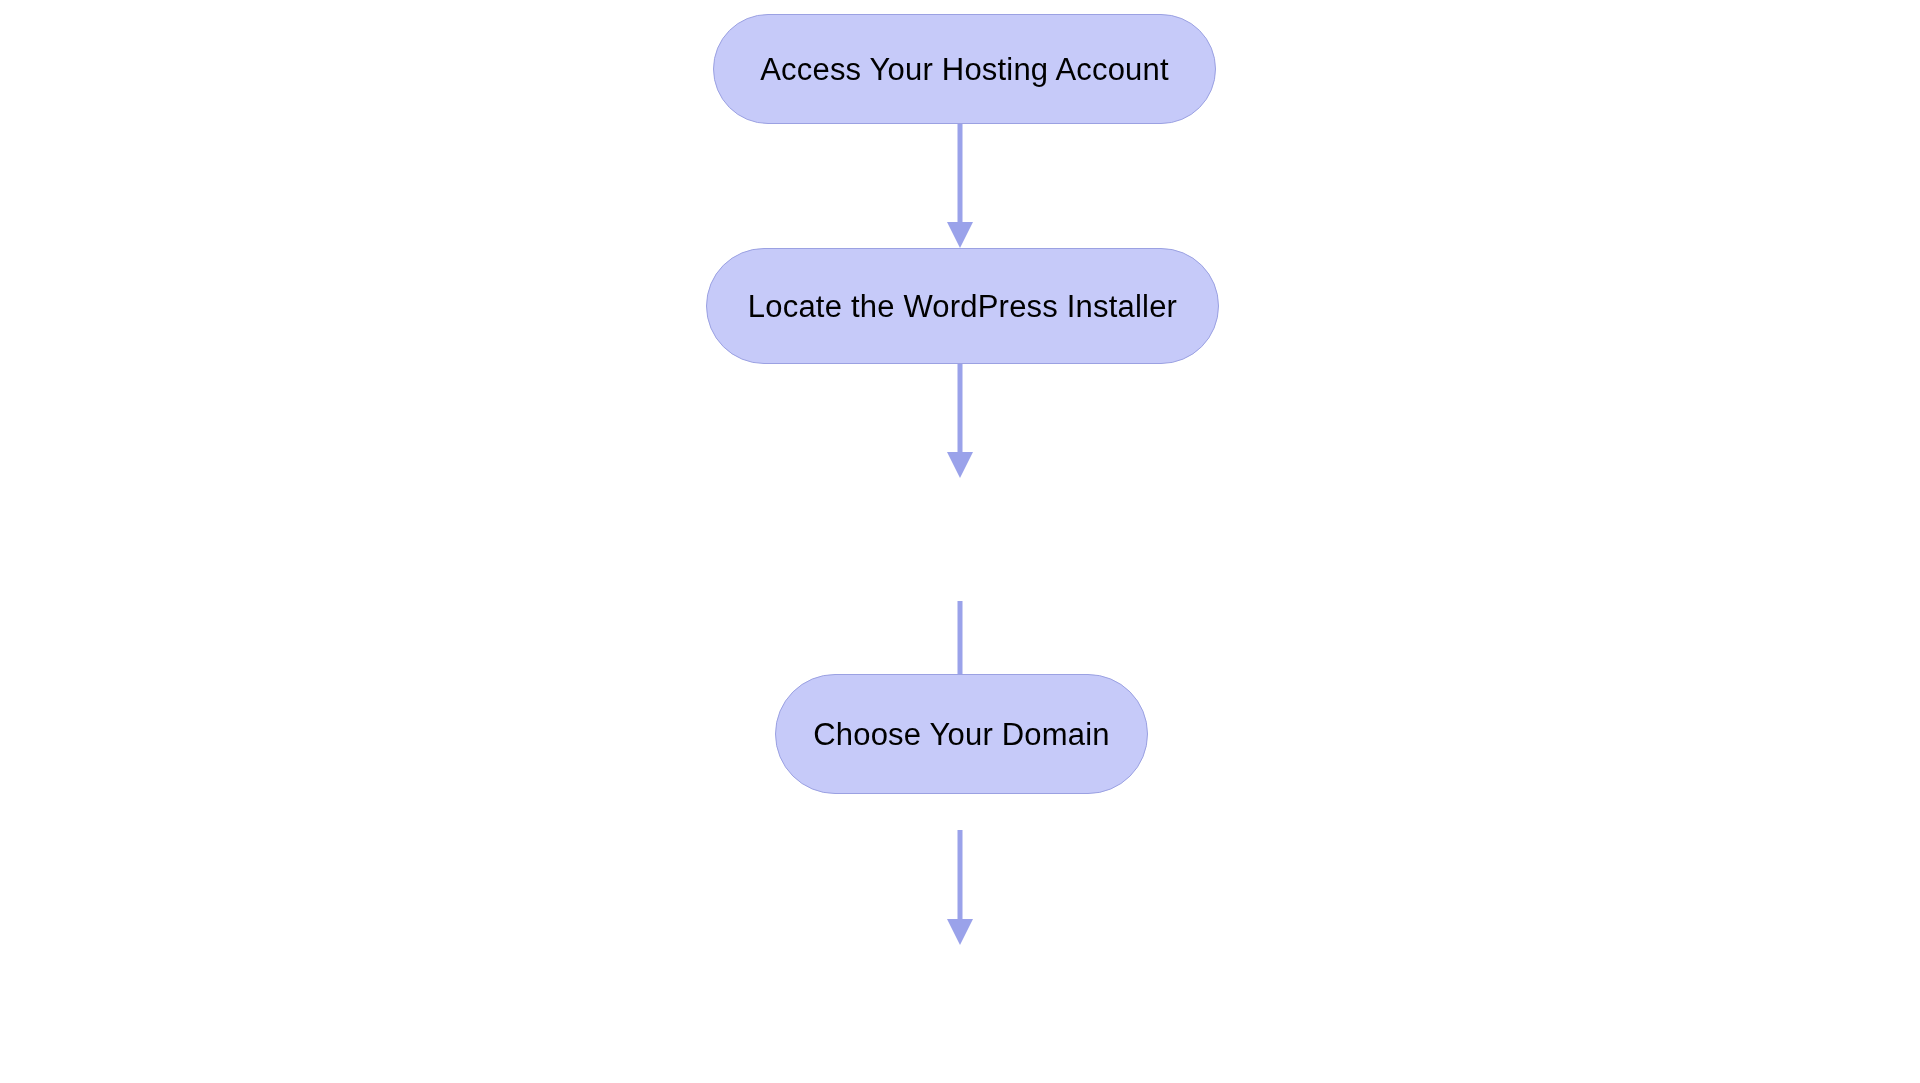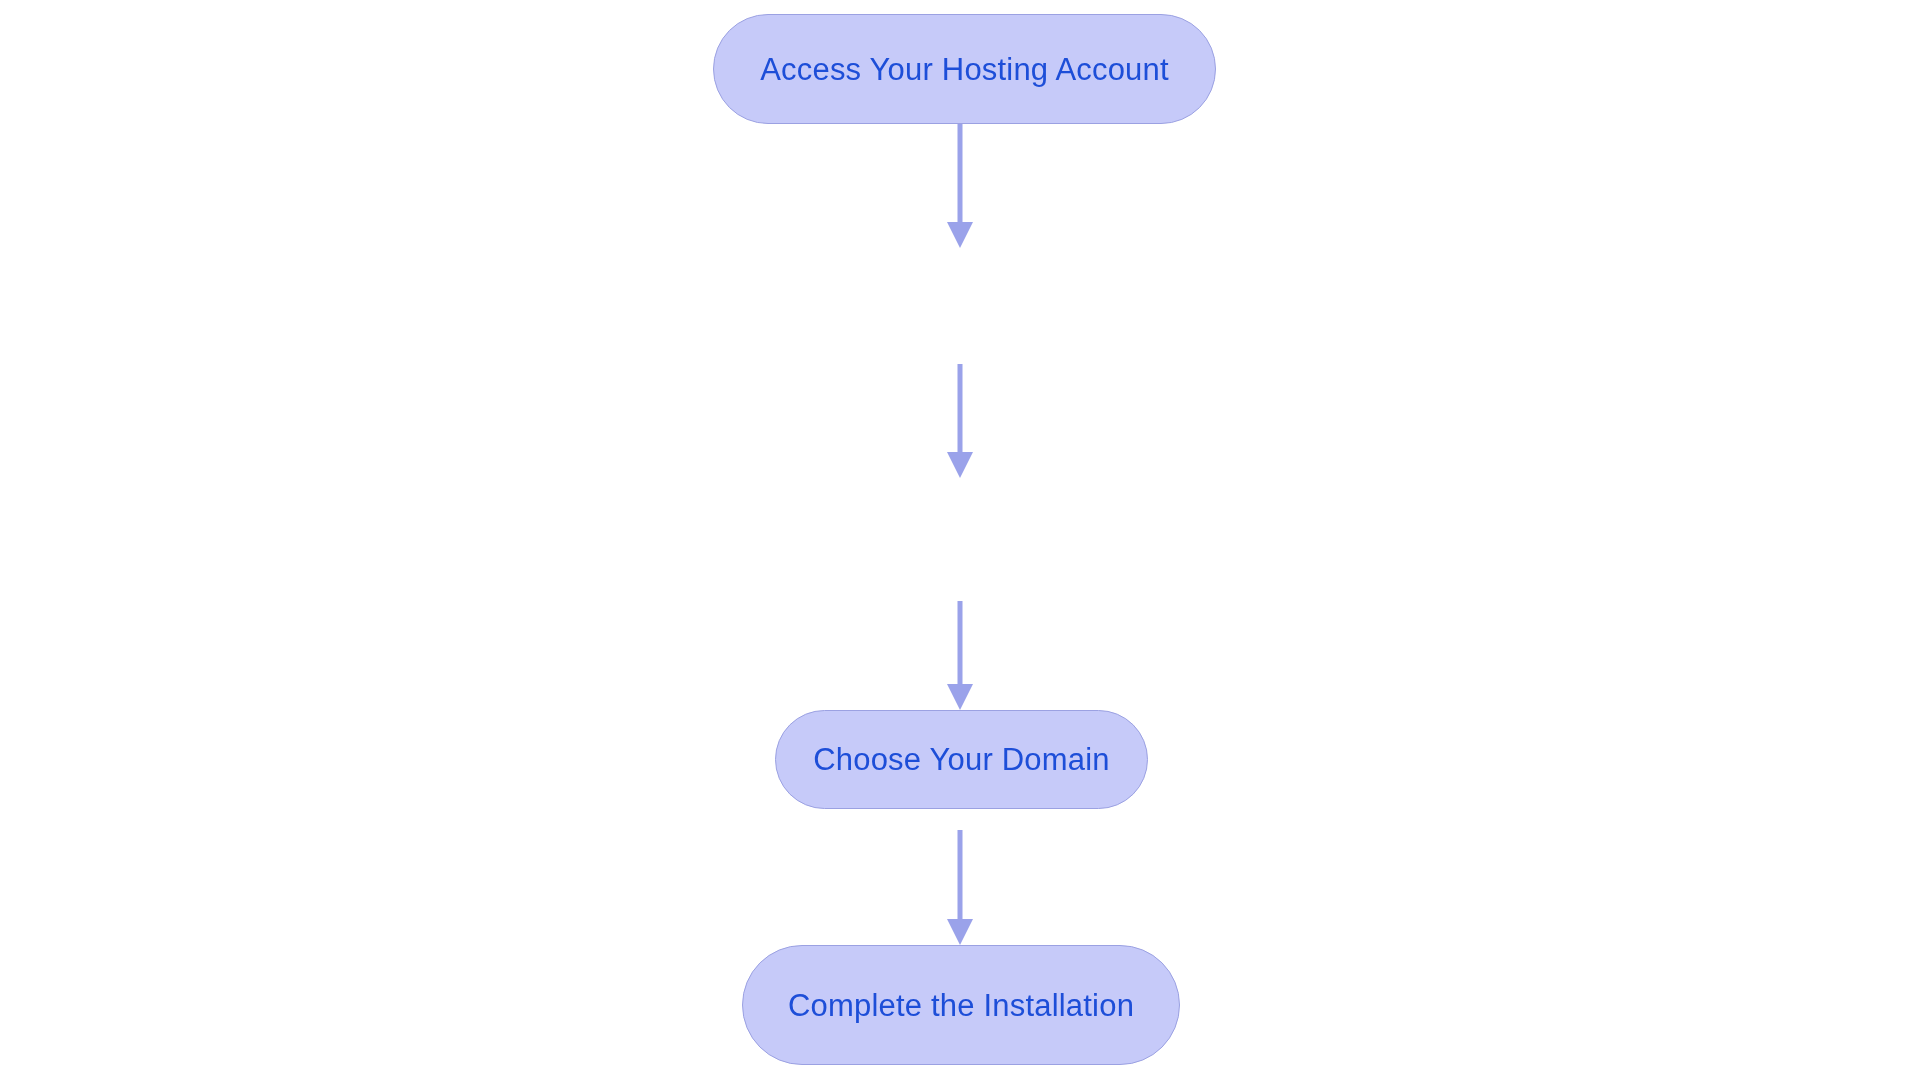--- a/index.html
+++ b/index.html
@@ -30,21 +30,21 @@
     border: 1px solid #9ba1e2;
     border-radius: 999px;
     color: #2f2fcb;
     white-space: nowrap;
     letter-spacing: 0.2px;
   }
   .node-label {
     font-family: "Liberation Sans", sans-serif;
     font-size: 31px;
     font-weight: 400;
-    color: #1d4ed8;
+    color: #000000;
     line-height: 1;
     white-space: nowrap;
   }
   .connector {
     position: absolute;
     pointer-events: none;
   }
   .conn-line {
     position: absolute;
     left: 50%;
@@ -87,23 +87,23 @@
 
   <div class="connector" style="left: 947px; top: 830px; width: 26px; height: 115px;">
     <div class="conn-line" style="height: 91px; background: rgb(154, 162, 234);"></div>
     <div class="conn-head" style="border-top-color: rgb(154, 162, 234);"></div>
   </div>
 
   <div class="node" style="left: 713px; top: 14px; width: 503px; height: 110px; background: rgb(198, 202, 249); border-color: rgb(155, 161, 226); color: rgb(47, 47, 203);">
     <span class="node-label">Access Your Hosting Account</span>
   </div>
 
+  <div class="node" style="left: 706px; top: 248px; width: 513px; height: 116px; background: rgb(198, 202, 249); border-color: rgb(155, 161, 226); color: rgb(47, 47, 203);">
+    <span class="node-label">Locate the WordPress Installer</span>
+  </div>
 
 
-  <div class="node" style="left: 775px; top: 710px; width: 373px; height: 99px; background: rgb(198, 202, 249); border-color: rgb(155, 161, 226); color: rgb(47, 47, 203); text-align: center;">
+  <div class="node" style="left: 775px; top: 674px; width: 373px; height: 120px; background: rgb(198, 202, 249); border-color: rgb(155, 161, 226); color: rgb(47, 47, 203); text-align: center;">
     <span class="node-label">Choose Your Domain</span>
   </div>
 
-  <div class="node" style="left: 742px; top: 945px; width: 438px; height: 120px; background: rgb(198, 202, 249); border-color: rgb(155, 161, 226); color: rgb(47, 47, 203);">
-    <span class="node-label">Complete the Installation</span>
-  </div>
 
 </div>
 
 </body></html>

